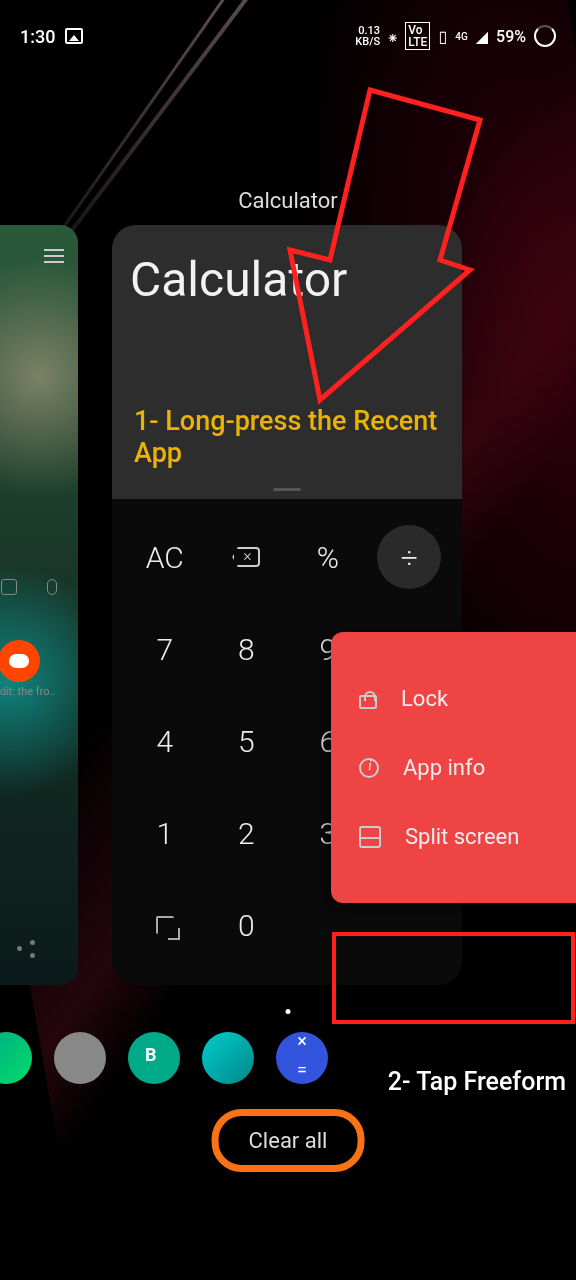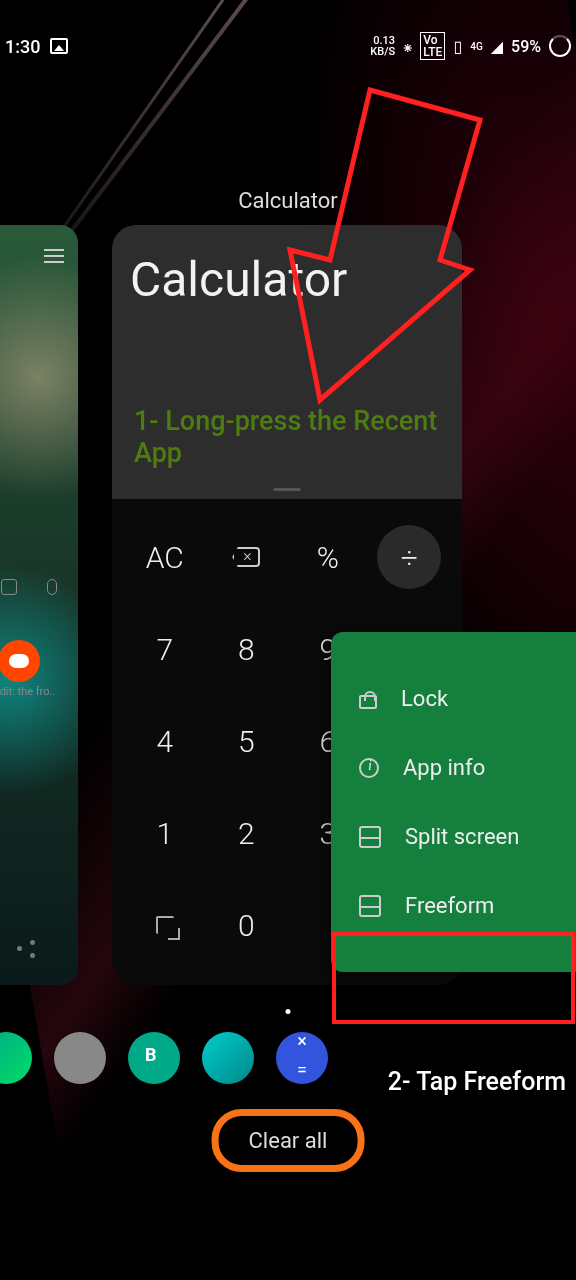--- a/index.html
+++ b/index.html
@@ -25,23 +25,22 @@
   .swirl-line::before,.swirl-line::after{
     content:'';position:absolute;top:0;left:50%;width:3px;height:120%;
     background:linear-gradient(180deg, rgba(220,180,200,0.6), transparent 70%);
     transform-origin: top left; transform: rotate(35deg);
   }
   .swirl-line::after{ left:55%; width:4px; transform:rotate(37deg);}
   
   .status-bar {
     position: absolute; top: 22px; left: 0; right: 0;
     height: 28px; display: flex; justify-content: space-between;
-    align-items: center; padding: 0 5px; font-size: 18px; font-weight: 500;
+    align-items: center; padding: 0 20px; font-size: 18px; font-weight: 500;
     z-index: 50;
-    margin-top: 10px;
   }
   .status-left { display:flex; align-items:center; gap:10px;}
   .status-right { display:flex; align-items:center; gap:8px; font-size:16px;}
   .pic-icon { width:18px;height:16px;border:2px solid #fff;border-radius:2px;position:relative;}
   .pic-icon::after{content:'';position:absolute;bottom:1px;left:2px;width:0;height:0;border-left:5px solid transparent;border-right:5px solid transparent;border-bottom:6px solid #fff;}
   .kbs { font-size:11px; line-height:1; text-align:right;}
   .battery-ring{width:22px;height:22px;border:2.5px solid #fff;border-top-color:#555;border-radius:50%;}
   
   .app-label { position:absolute; top:188px; left:0; right:0; text-align:center; font-size:22px; color:#ddd; z-index:10;}
   
@@ -57,32 +56,32 @@
   .reddit-lbl{position:absolute;top:460px;left:4px;font-size:11px;color:#888;white-space:nowrap;}
   .share-box{position:absolute;bottom:20px;left:30px;width:32px;height:32px;display:flex;align-items:center;justify-content:center;}
   .share-ic{width:18px;height:18px;position:relative;}
   .share-ic::before,.share-ic::after{content:'';position:absolute;width:5px;height:5px;background:#777;border-radius:50%;}
   .share-ic::before{top:0;right:0;box-shadow:0 13px 0 #777;}
   .share-ic::after{top:6px;left:0;}
   
   .calc-card{position:absolute;top:225px;left:112px;width:350px;height:760px;background:#0a0a0a;border-radius:24px;overflow:hidden;z-index:5;}
   .calc-top{background:rgba(50,50,50,0.88);height:274px;padding:26px 18px 0;position:relative;}
   .calc-title{font-size:48px;font-weight:400;color:#f2f2f2;}
-  .inst1{position:absolute;bottom:30px;left:22px;right:10px;font-size:27px;font-weight:500;color:#4d7c0f;}
+  .inst1{position:absolute;bottom:30px;left:22px;right:10px;font-size:27px;font-weight:500;color:#eab308;}
   .handle{position:absolute;bottom:8px;left:50%;transform:translateX(-50%);width:28px;height:3px;background:#555;border-radius:2px;}
   .calc-grid{padding:26px 12px 0;}
   .calc-row{display:flex;justify-content:space-around;margin-bottom:28px;align-items:center;}
   .calc-key{width:64px;height:64px;display:flex;align-items:center;justify-content:center;font-size:30px;color:#eee;font-weight:300;}
   .round-op{background:#2a2a2a;border-radius:50%;}
   .bksp{width:28px;height:20px;border:2px solid #ccc;border-radius:2px 4px 4px 2px;position:relative;clip-path:polygon(20% 0,100% 0,100% 100%,20% 100%,0 50%);}
   .bksp::after{content:'×';position:absolute;top:-3px;left:9px;font-size:16px;color:#ccc;}
   .expand-ic{width:18px;height:18px;border:2px solid #aaa;border-radius:2px;border-right:none;border-bottom:none;position:relative;}
   .expand-ic::after{content:'';position:absolute;bottom:-6px;right:-6px;width:10px;height:10px;border:2px solid #aaa;border-left:none;border-top:none;}
   
-  .context-menu{position:absolute;top:632px;right:0;width:245px;background:#15803d;border-radius:12px 0 0 12px;padding:32px 0;z-index:30;box-shadow:-4px 4px 16px rgba(0,0,0,0.5);}
+  .context-menu{position:absolute;top:632px;right:0;width:245px;background:#ef4444;border-radius:12px 0 0 12px;padding:32px 0;z-index:30;box-shadow:-4px 4px 16px rgba(0,0,0,0.5);}
   .menu-item{display:flex;align-items:center;gap:24px;padding:22px 28px;font-size:22px;color:#eee;}
   .menu-ic{width:22px;height:22px;flex-shrink:0;position:relative;}
   .lock-ic{width:18px;height:14px;border:2px solid #ccc;border-radius:2px;margin-top:6px;}
   .lock-ic::before{content:'';position:absolute;top:-6px;left:3px;width:8px;height:8px;border:2px solid #ccc;border-bottom:none;border-radius:6px 6px 0 0;}
   .info-ic{width:20px;height:20px;border:2px solid #ccc;border-radius:50%;}
   .info-ic::after{content:'i';position:absolute;top:-2px;left:7px;font-size:14px;font-family:serif;font-style:italic;}
   .split-ic{border:2px solid #ccc;border-radius:3px;}
   .split-ic::after{content:'';position:absolute;top:50%;left:0;right:0;height:2px;background:#ccc;}
   .red-box{position:absolute;border:4px solid #ff2020;z-index:35;pointer-events:none;}
   .red-freeform{top:932px;right:1px;width:243px;height:92px;}
@@ -195,24 +194,20 @@
     <span>Lock</span>
   </div>
   <div class="menu-item">
     <span class="menu-ic info-ic"></span>
     <span>App info</span>
   </div>
   <div class="menu-item">
     <span class="menu-ic split-ic"></span>
     <span>Split screen</span>
   </div>
-  <div class="menu-item">
-    <span class="menu-ic split-ic"></span>
-    <span>Freeform</span>
-  </div>
 </div>
 <div class="red-box red-freeform"></div>
 
 <svg class="arrow-svg" viewBox="0 0 230 330">
   <path d="M 110 10 L 220 40 L 180 180 L 210 190 L 60 320 L 30 170 L 70 180 Z" fill="none" stroke="#ff2020" stroke-width="5"></path>
 </svg>
 
 <div class="dot"></div>
 
 <div class="dock">

